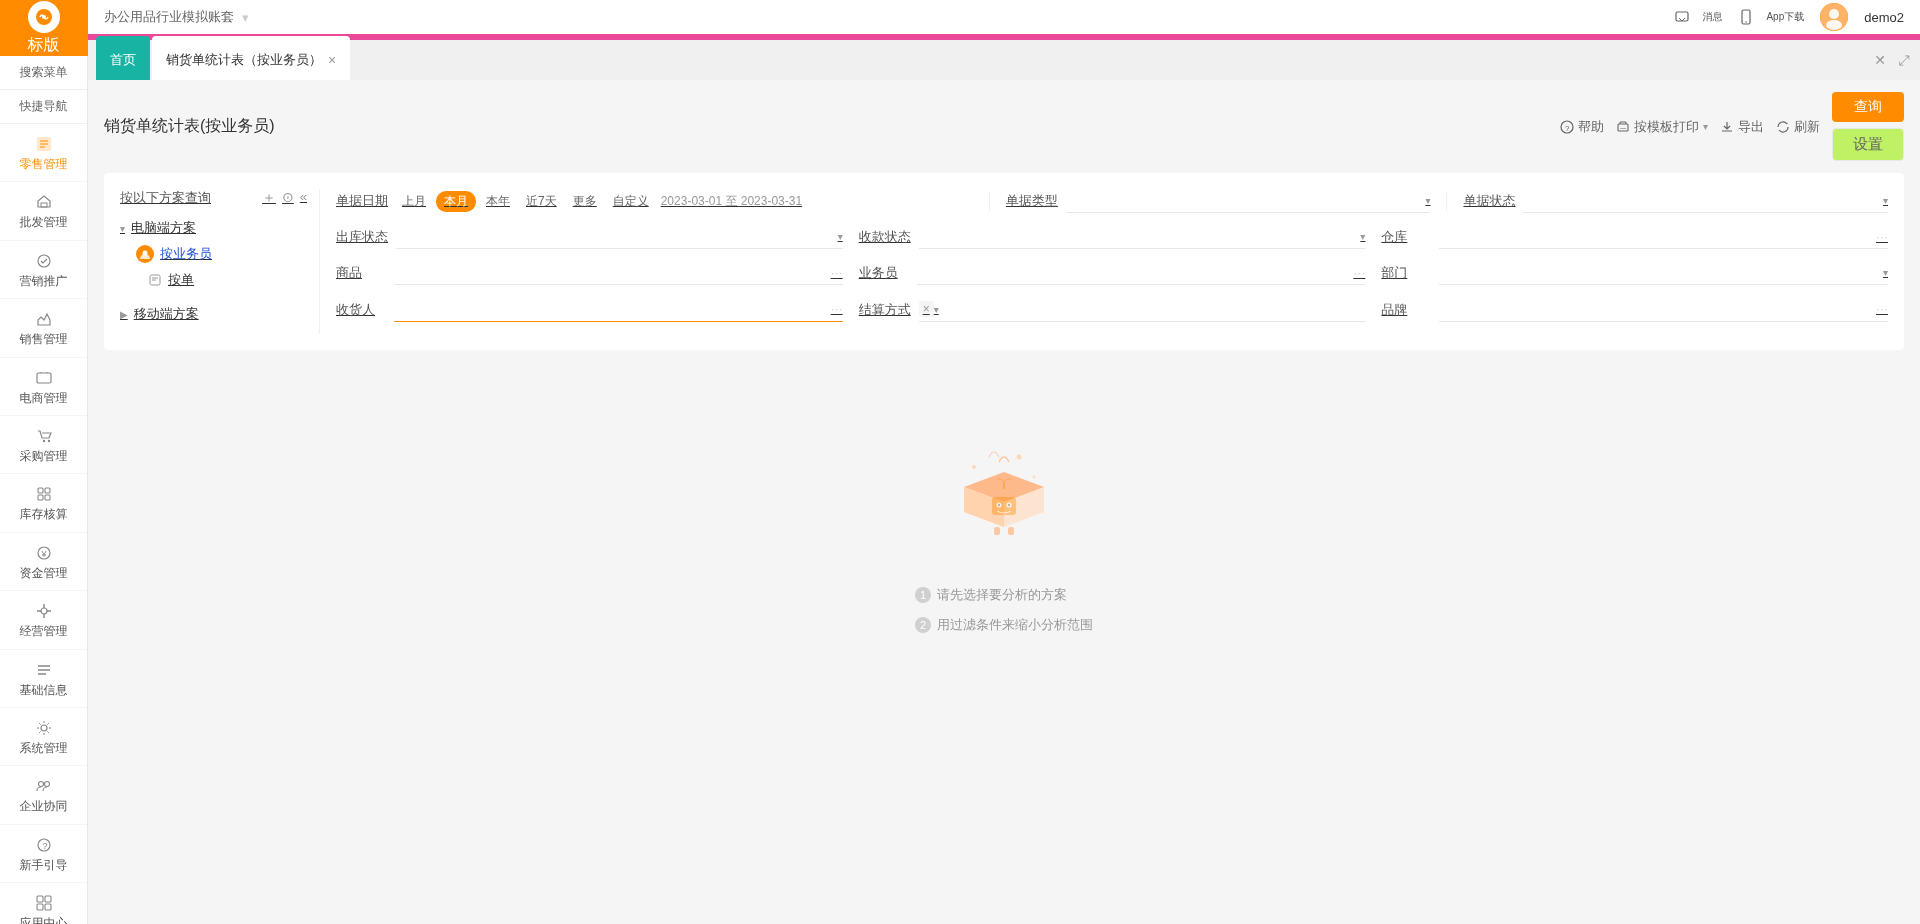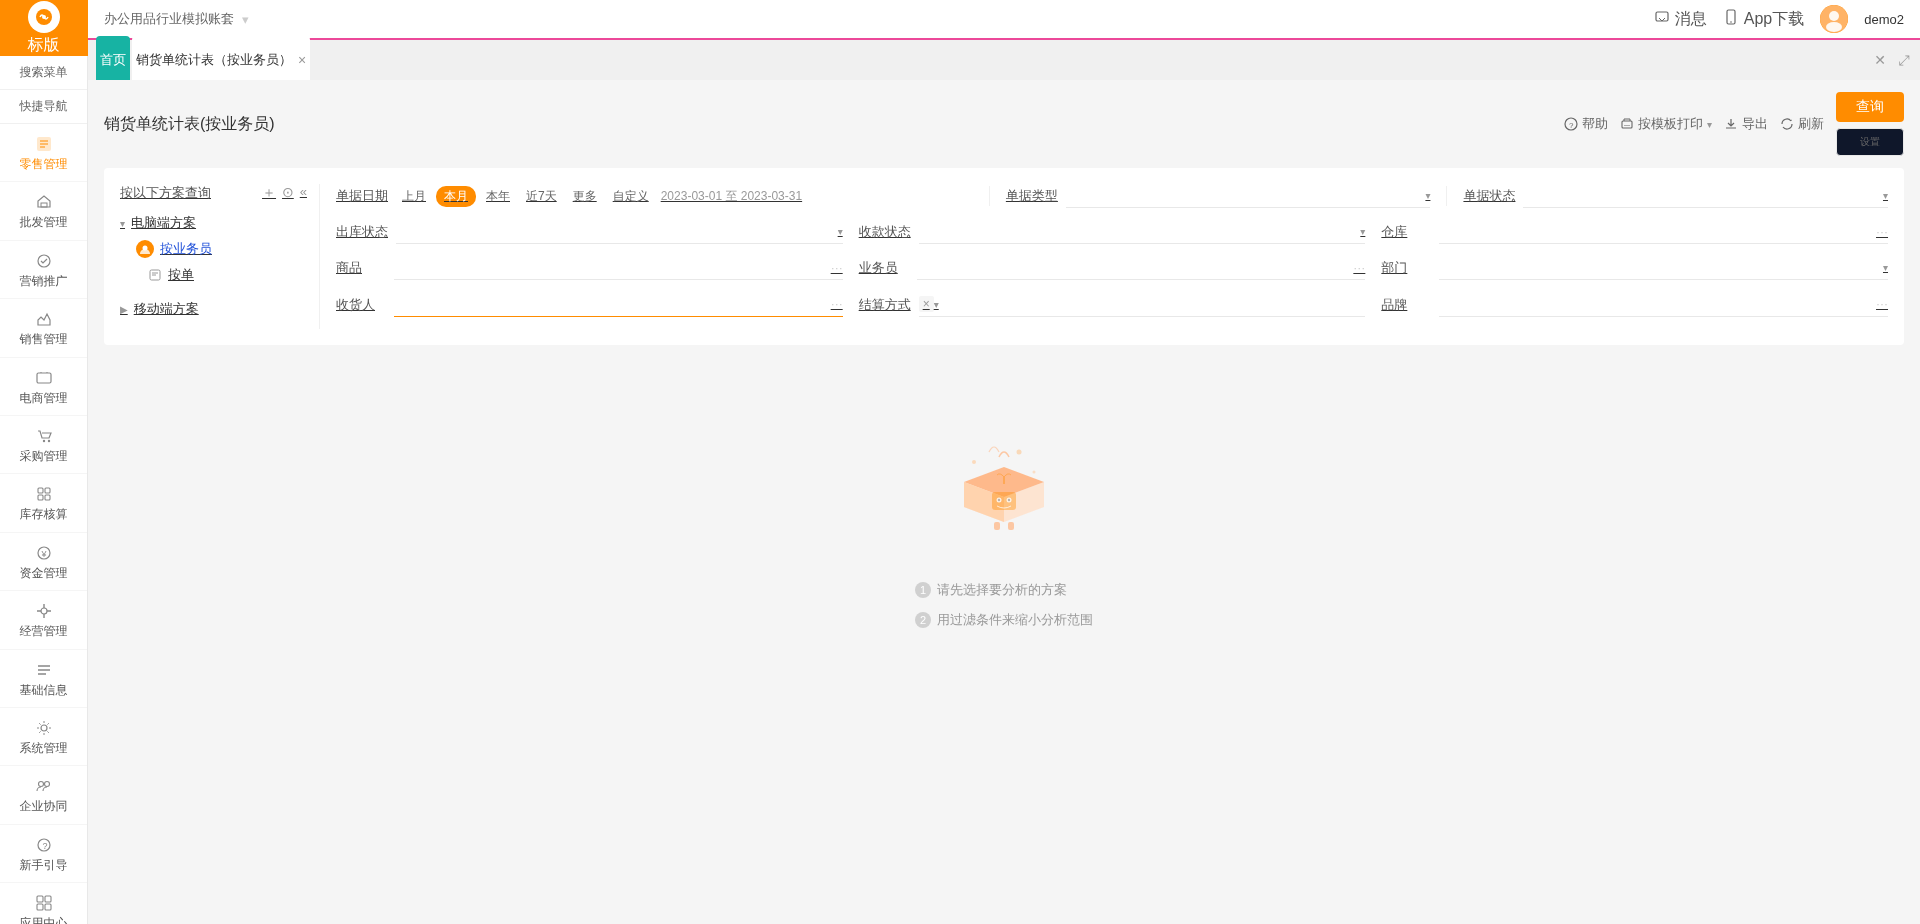--- a/index.html
+++ b/index.html
@@ -18,32 +18,32 @@
     .sidebar-menu { flex: 1; overflow-y: auto; width: 100%; }
     .sidebar-item { display: flex; flex-direction: column; align-items: center; padding: 10px 4px; cursor: pointer; border-bottom: 1px solid #f5f5f5; width: 100%; }
     .sidebar-item .item-icon { width: 20px; height: 20px; display: flex; align-items: center; justify-content: center; margin-bottom: 3px; }
     .sidebar-item .item-label { font-size: 12px; color: #555; text-align: center; line-height: 1.2; }
     .sidebar-item.expanded .item-label { color: #ff8c00; }
 
     
     .main-area { flex: 1; display: flex; flex-direction: column; overflow: hidden; }
 
     
-    .top-header { height: 40px; background: #fff; display: flex; align-items: center; justify-content: space-between; padding: 0 16px; border-bottom: 2px solid #ec4899; }
+    .top-header { height: 40px; background: #fff; display: flex; align-items: center; justify-content: space-between; padding: 0 16px; border-bottom: 6px solid #ec4899; }
     .top-header-left { display: flex; align-items: center; gap: 8px; }
     .breadcrumb-text { font-size: 13px; color: #666; }
     .breadcrumb-arrow { color: #ccc; }
     .top-header-right { display: flex; align-items: center; gap: 16px; }
-    .header-action { display: flex; align-items: flex-start; gap: 5px; font-size: 16px; color: #555; cursor: pointer; }
+    .header-action { display: flex; align-items: center; gap: 12px; font-size: 10px; color: #555; cursor: pointer; }
     .user-avatar { width: 28px; height: 28px; border-radius: 50%; background: #ff8c00; display: flex; align-items: center; justify-content: center; overflow: hidden; }
     .user-name { font-size: 13px; color: #333; cursor: pointer; }
 
     
     .tab-bar { height: 40px; background: #f0f0f0; display: flex; align-items: center; padding: 0 8px; gap: 2px; }
-    .tab-item { display: flex; align-items: center; gap: 6px; padding: 0 4px; height: 48px; border-radius: 4px 4px 0 0; cursor: pointer; font-size: 13px; background: #e0e0e0; color: #666; justify-content: flex-end; }
+    .tab-item { display: flex; align-items: center; gap: 6px; padding: 0 14px; height: 48px; border-radius: 4px 4px 0 0; cursor: pointer; font-size: 13px; background: #e0e0e0; color: #666; justify-content: flex-end; }
     .tab-item.active { background: #fff; color: #333; }
     .tab-item .tab-close { font-size: 14px; color: #999; cursor: pointer; display: flex; align-items: center; }
     .tab-item.home { background: #17b3a3; color: #fff; }
     .window-controls { margin-left: auto; display: flex; gap: 8px; }
     .win-btn { width: 16px; height: 16px; border-radius: 2px; display: flex; align-items: center; justify-content: center; cursor: pointer; color: #999; font-size: 14px; }
 
     
     .content-area { flex: 1; background: #f5f5f5; overflow-y: auto; padding: 12px 16px; }
 
     
@@ -88,21 +88,21 @@
 
     
     .empty-state { display: flex; flex-direction: column; align-items: center; justify-content: center; padding: 80px 0; }
     .empty-icon { width: 120px; height: 120px; position: relative; margin-bottom: 20px; }
     .empty-text { color: #999; font-size: 13px; line-height: 2; }
     .empty-step { display: flex; align-items: center; gap: 6px; }
     .step-num { width: 16px; height: 16px; border-radius: 50%; background: #d0d0d0; color: #fff; font-size: 11px; display: flex; align-items: center; justify-content: center; }
 
     
     .query-btn { background: #ff8c00; color: #fff; border: none; padding: 6px 20px; border-radius: 4px; cursor: pointer; font-size: 14px; font-weight: 500; }
-    .settings-btn { background: #0f172a; color: #666; border: 1px solid #e8e8e8; padding: 6px 20px; border-radius: 4px; cursor: pointer; font-size: 10px; margin-top: 4px; }
+    .settings-btn { background: #bef264; color: #666; border: 1px solid #e8e8e8; padding: 6px 20px; border-radius: 4px; cursor: pointer; font-size: 15px; margin-top: 4px; }
 
     
     ::-webkit-scrollbar { width: 4px; }
     ::-webkit-scrollbar-track { background: #f5f5f5; }
     ::-webkit-scrollbar-thumb { background: #ccc; border-radius: 2px; }
   </style>
 </head>
 <body>
 
 <div class="sidebar">

